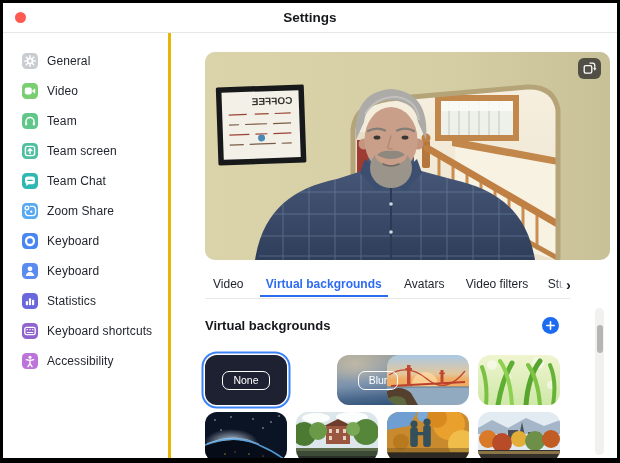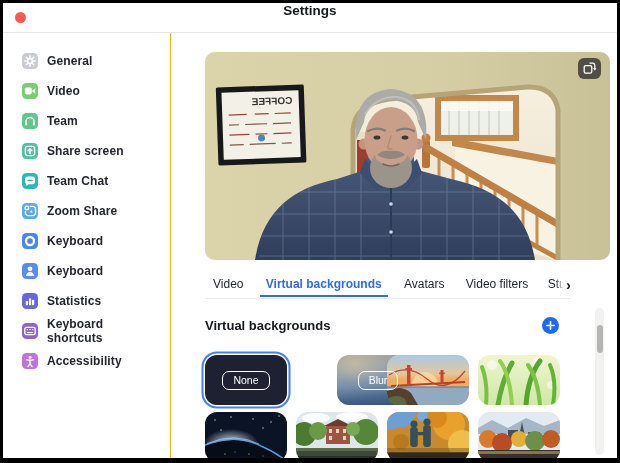--- a/index.html
+++ b/index.html
@@ -4,28 +4,28 @@
 <style>
   * { margin:0; padding:0; box-sizing:border-box; }
   html,body { background:#fff; }
   body { font-family:"Liberation Sans", sans-serif; width:620px; height:463px; overflow:hidden; }
 
   .window { width:620px; height:463px; border:3px solid #000; border-bottom-width:5px;
             background:#fff; display:flex; flex-direction:column; overflow:hidden; }
 
   
   .titlebar { position:relative; height:30px; flex:0 0 30px; background:#fff;
-              border-bottom:1px solid #e7e7e5; display:flex; align-items:flex-start; justify-content:center; }
+              border-bottom:1px solid #e7e7e5; display:flex; align-items:center; justify-content:center; }
   .traffic { position:absolute; left:12px; top:9px; width:11px; height:11px; border-radius:50%;
              background:#ff5a52; }
   .win-title { font-size:13.5px; font-weight:700; color:#17181c; }
 
   
   .body { flex:1; display:flex; min-height:0; }
-  .sidebar { width:168px; flex:0 0 168px; border-right:1px solid #eab308; padding-top:13px; background:#fff;font-weight:bold; }
+  .sidebar { width:168px; flex:0 0 168px; border-right:3px solid #eab308; padding-top:13px; background:#fff; }
   .content { flex:1; position:relative; overflow:hidden; background:#fff; }
 
   
   .side-item { height:30px; margin:0 12px 0 10px; padding-left:9px; border-radius:8px;
                display:flex; align-items:center; gap:9px; cursor:default; }
   .side-item.selected { background:#e1ebfc; }
   .si-icon { width:16px; height:16px; border-radius:4.5px; flex:0 0 16px;
              display:flex; align-items:center; justify-content:center; }
   .si-icon svg { width:16px; height:16px; display:block; }
   .si-label { font-size:12px; color:#23262e; letter-spacing:.1px; }
@@ -122,21 +122,21 @@
         <span class="si-label">Team</span>
       </div>
 
       <div class="side-item">
         <span class="si-icon" style="background:#4fbf9f">
           <svg viewBox="0 0 16 16">
               <rect x="3.4" y="3.4" width="9.2" height="9.2" rx="2" fill="none" stroke="#fff" stroke-width="1.4"></rect>
               <path d="M8 10.6 V6 M6.1 7.7 L8 5.7 L9.9 7.7" fill="none" stroke="#fff" stroke-width="1.4" stroke-linecap="round" stroke-linejoin="round"></path>
             </svg>
         </span>
-        <span class="si-label">Share screen</span>
+        <span class="si-label">Team screen</span>
       </div>
 
       <div class="side-item">
         <span class="si-icon" style="background:#2fb8b3">
           <svg viewBox="0 0 16 16">
               <path d="M3 6 a2.6 2.6 0 0 1 2.6-2.6 h4.8 A2.6 2.6 0 0 1 13 6 v2.6 a2.6 2.6 0 0 1-2.6 2.6 H6.6 L4.2 13 v-2.2 A2.6 2.6 0 0 1 3 8.6 Z" fill="#fff"></path>
               <path d="M5.8 7.3 h4.4" stroke="#2fb8b3" stroke-width="1.3" stroke-linecap="round"></path>
             </svg>
         </span>
         <span class="si-label">Team Chat</span>

